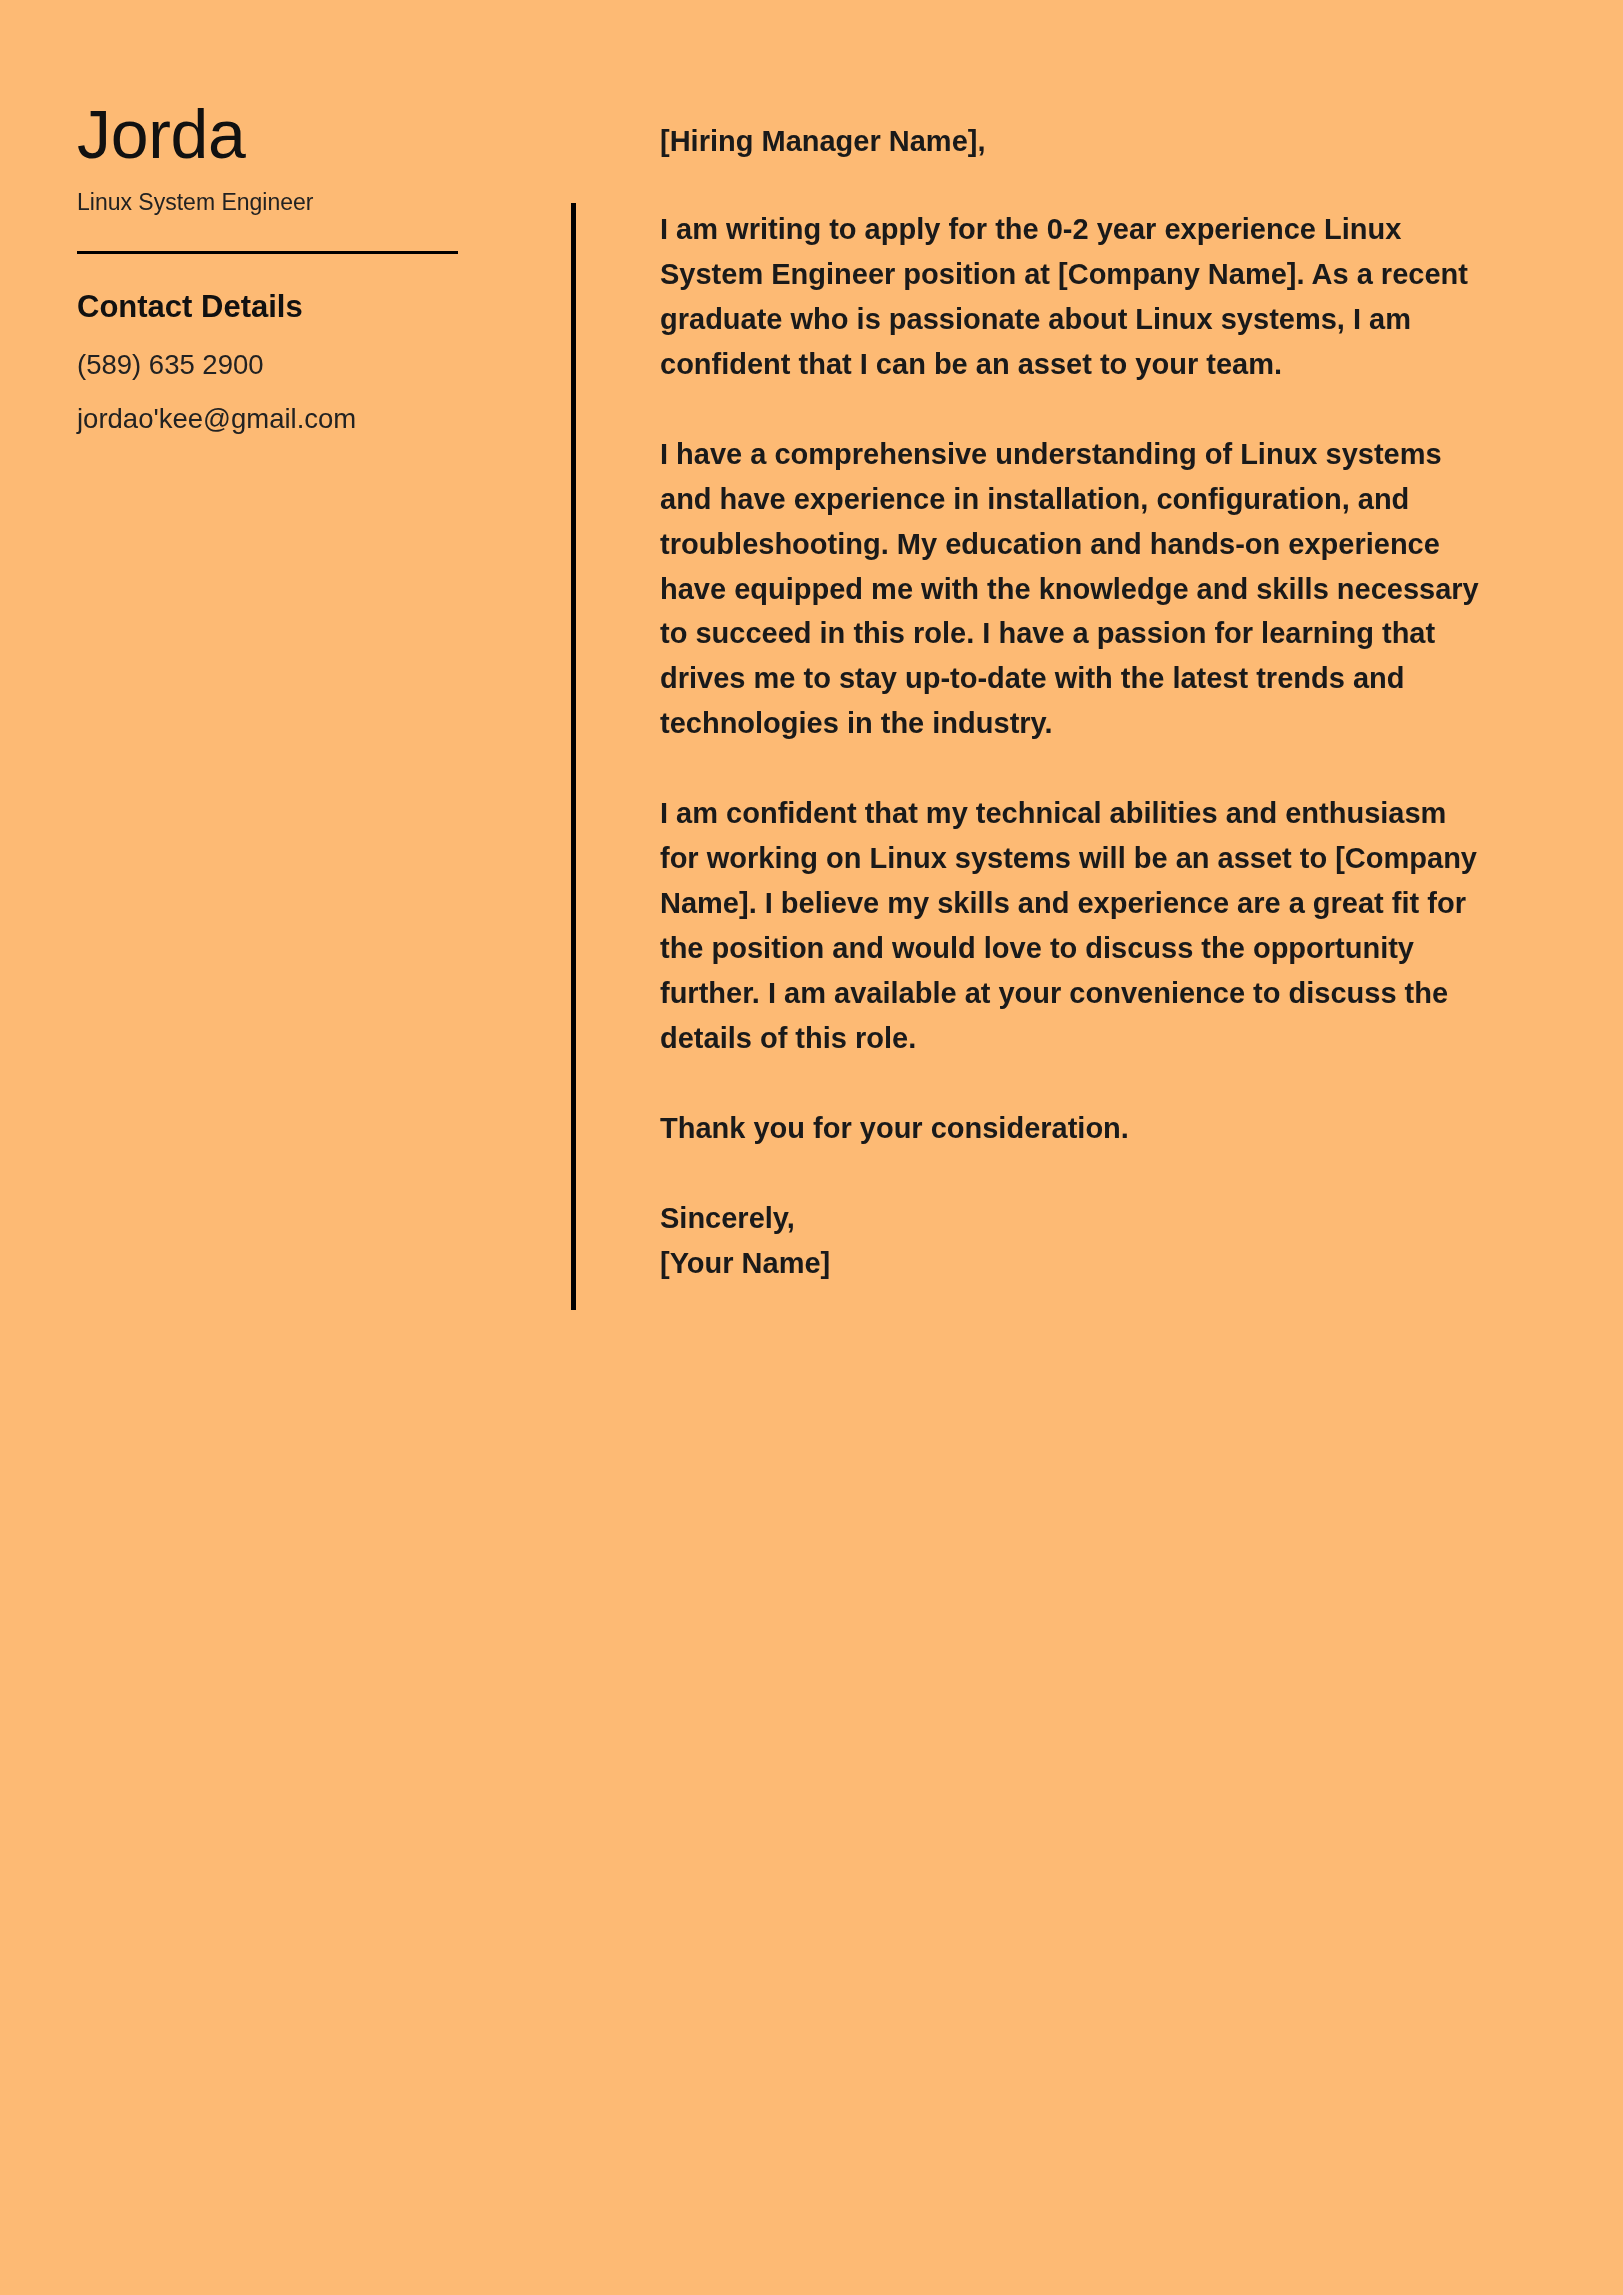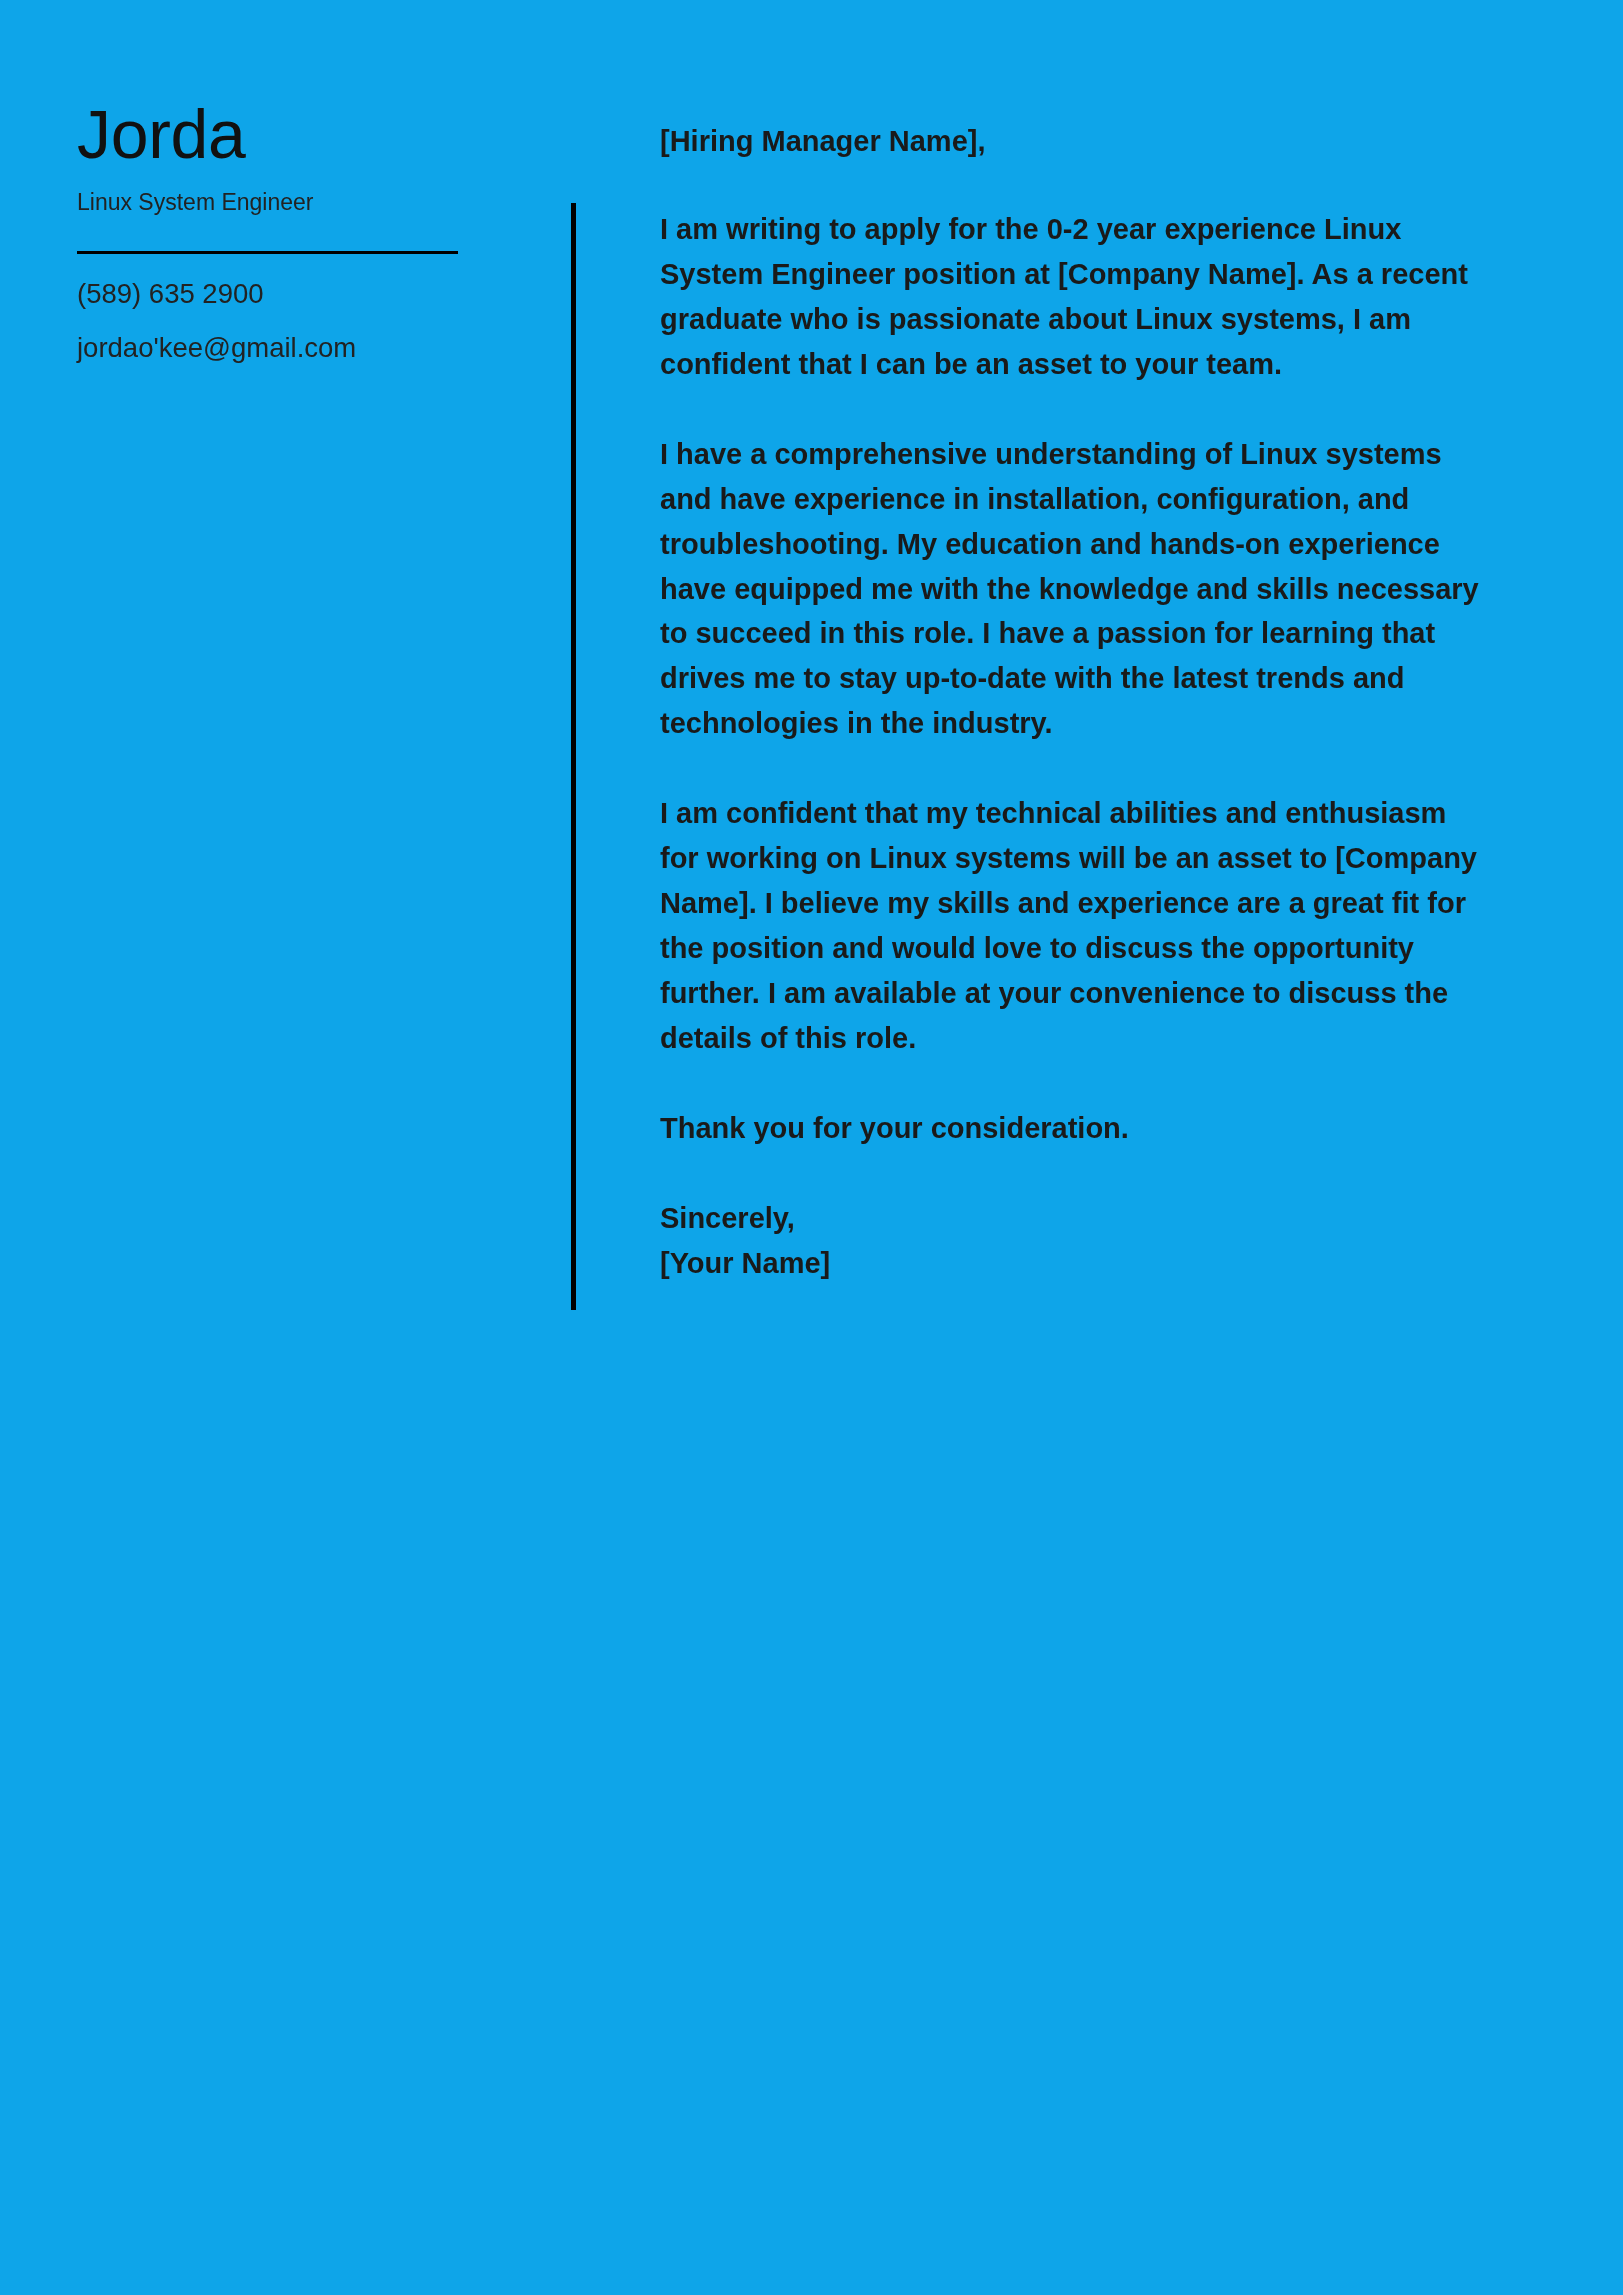--- a/index.html
+++ b/index.html
@@ -6,21 +6,21 @@
   html, body {
     margin: 0;
     padding: 0;
     background: #ffffff;
   }
 
   .page {
     position: relative;
     width: 1623px;
     height: 2295px;
-    background: #0ea5e9;
+    background: #fdba74;
     box-sizing: border-box;
     font-family: "Liberation Sans", sans-serif;
     color: #1a1a1a;
     overflow: hidden;
   }
 
   
   .sidebar {
     position: absolute;
     left: 77px;
@@ -128,20 +128,21 @@
   <div class="sidebar">
 
     <div class="name-block">
       <span class="name-line">Jorda</span>
     </div>
 
     <div class="job-title">Linux System Engineer</div>
 
     <div class="divider-h"></div>
 
+    <div class="contact-heading">Contact Details</div>
 
     <div class="contact-list">
       <div class="contact-item">(589) 635 2900</div>
       <div class="contact-item email">jordao'kee@gmail.com</div>
     </div>
 
   </div>
 
   <div class="divider-v"></div>
 

